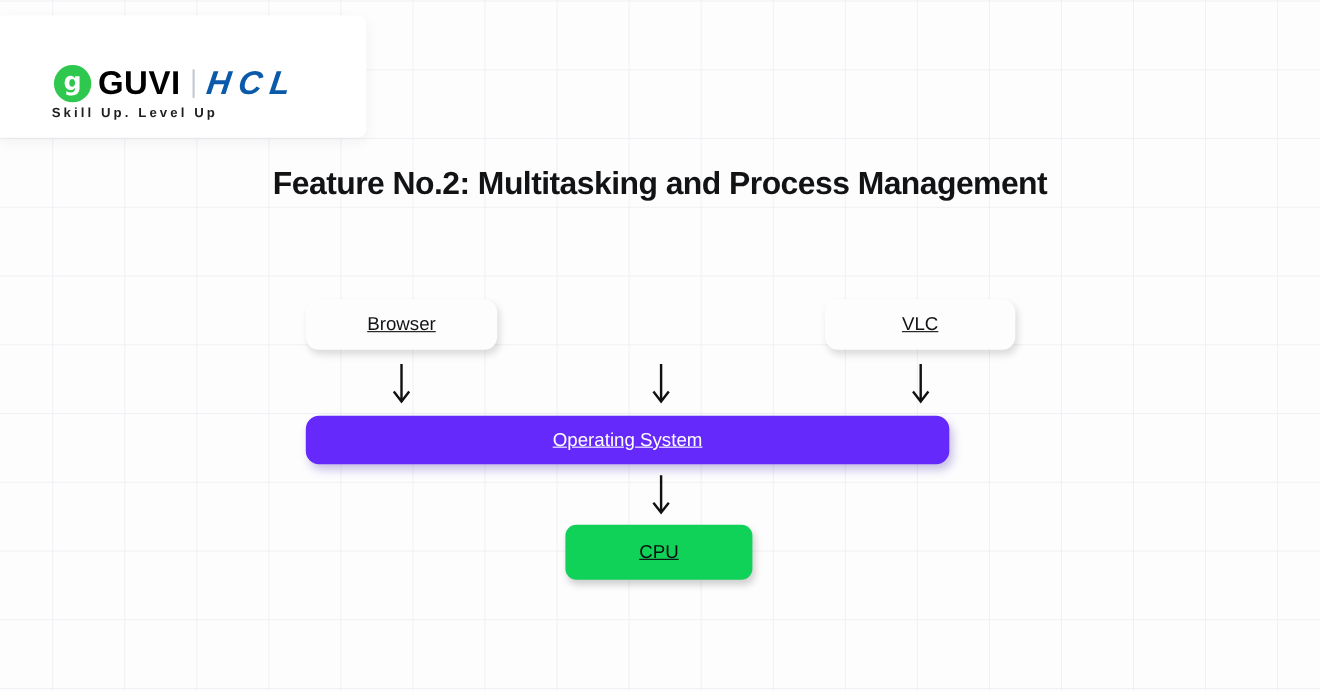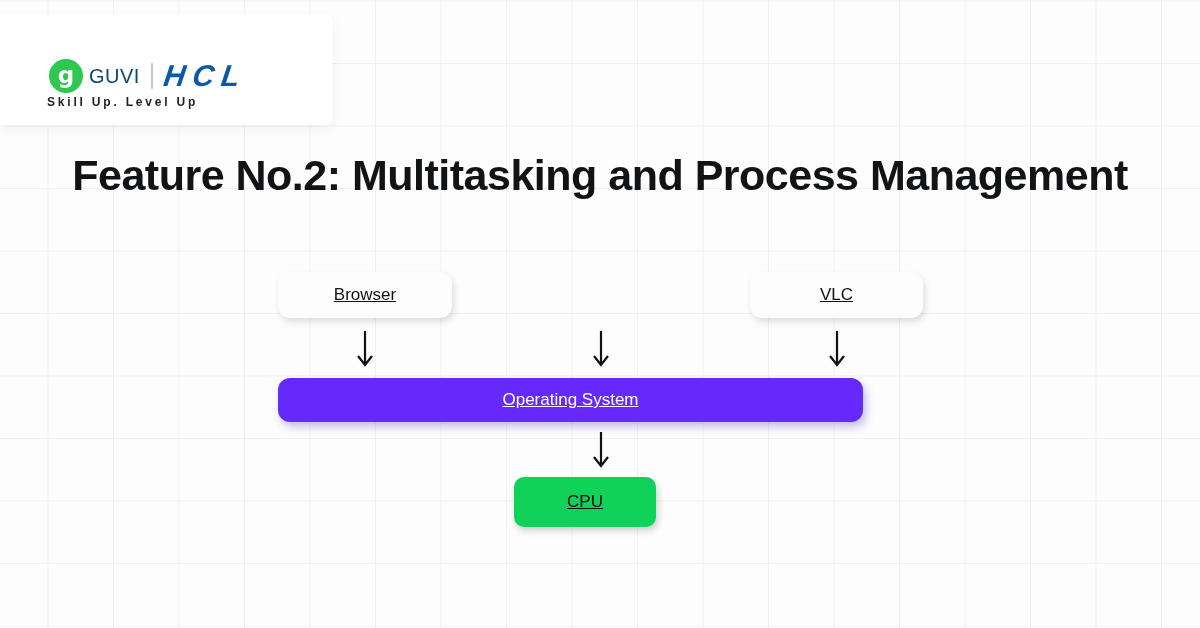--- a/index.html
+++ b/index.html
@@ -24,58 +24,58 @@
   }
   .logo-row { position:absolute; left:49px; top:45px; display:flex; align-items:center; }
   .guvi-badge {
     width:34px; height:34px; border-radius:50%;
     background:#2ec84f; color:#ffffff;
     display:flex; align-items:center; justify-content:center;
     font-size:23px; font-weight:bold; font-family:"DejaVu Sans", sans-serif;
     padding-bottom:3px;
   }
   .guvi-text {
-    margin-left:6px; font-size:20px; font-weight:400; color:#0c4a6e; letter-spacing:0.5px;
+    margin-left:6px; font-size:30px; font-weight:700; color:#000000; letter-spacing:0.5px;
   }
   .brand-divider {
     width:2px; height:26px; background:#c4cad1; margin:0 11px 0 11px;
   }
   .hcl-text {
     font-size:30px; font-weight:800; font-style:italic; color:#0b5aa9;
     letter-spacing:7px; transform:skewX(-8deg); display:inline-block;
   }
   .tagline {
     position:absolute; left:47px; top:81px;
     font-size:12px; font-weight:700; letter-spacing:2.8px; color:#1e1f22;
   }
 
   
   .title {
     position:absolute; left:0; top:151px; width:1200px;
-    text-align:center; font-size:43px; font-weight:700;
+    text-align:center; font-size:29px; font-weight:700;
     letter-spacing:-0.5px; color:#121315;
   }
 
   
   .node {
     position:absolute; display:flex; align-items:center; justify-content:center;
     font-size:17px; border-radius:12px;text-decoration:underline;
   }
   .app {
     top:272px; width:174px; height:46px;
     background:#fdfdfd; color:#111215; font-weight:500;
     box-shadow:2px 4px 7px rgba(0,0,0,0.13);
   }
   .os-bar {
     left:278px; top:378px; width:585px; height:44px;
     background:#6629fb; color:#ffffff; font-weight:500;
     box-shadow:3px 5px 9px rgba(70,45,170,0.30);
   }
   .cpu-box {
-    left:514px; top:477px; width:142px; height:50px;
+    left:514px; top:477px; width:170px; height:50px;
     background:#10d259; color:#0c0d0e; font-weight:500; border-radius:10px;
     box-shadow:2px 4px 7px rgba(0,0,0,0.18);
   }
   .arrow { position:absolute; width:22px; height:40px; }
 </style>
 </head>
 <body>
 
 <div class="canvas">
 

